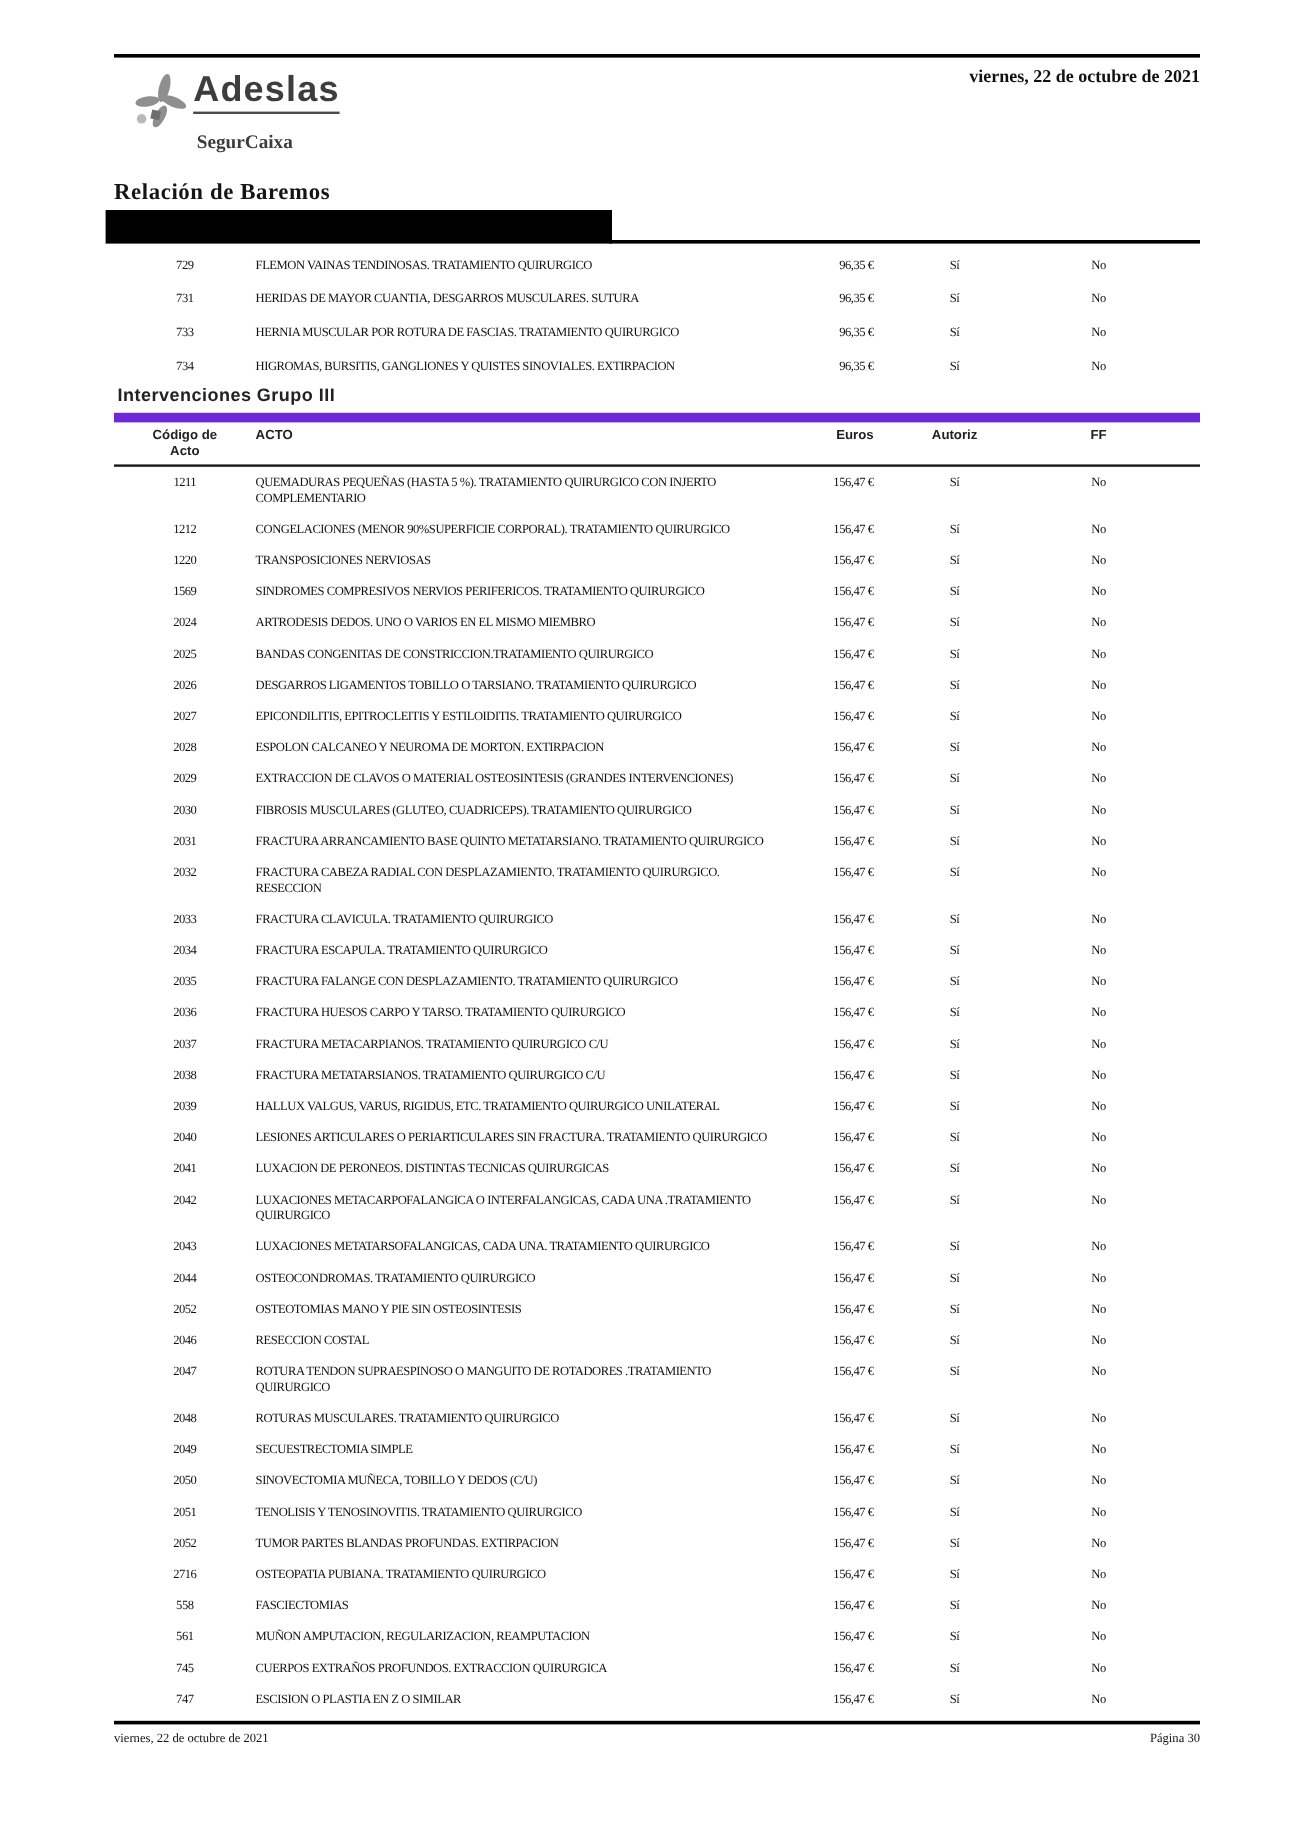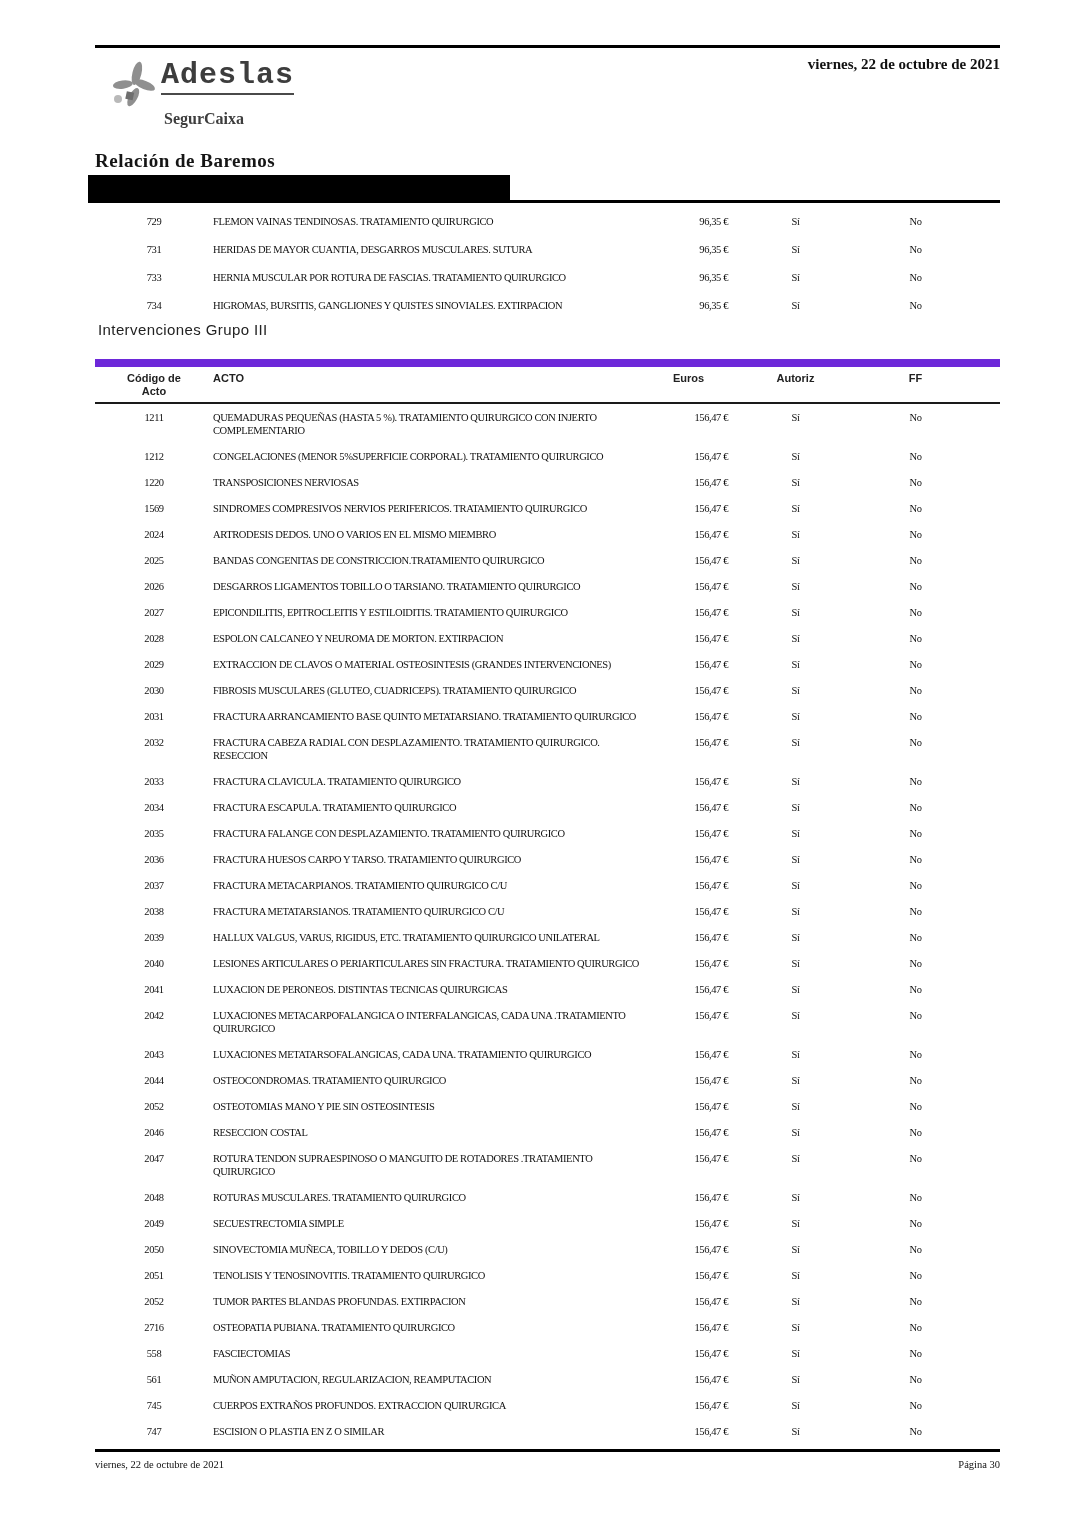--- a/index.html
+++ b/index.html
@@ -19,21 +19,21 @@
   .hdr-date {
     position:absolute; top:8px; right:0;
     font-weight:bold; font-size:15px; color:#111;
     font-family:"Liberation Serif", serif;
   }
   .logo { position:absolute; left:14px; top:10px; display:flex; align-items:flex-start; }
   .logo-star { width:50px; height:50px; margin-top:2px; }
   .logo-text { margin-left:2px; }
   .logo-brand {
     display:inline-block;
-    font-family:Liberation Mono, monospace;
+    font-family:Liberation Sans, sans-serif;
     font-size:30px; font-weight:bold; color:#3d3d3d;
     border-bottom:2px solid #4a4a4a; padding-bottom:1px; letter-spacing:1px;
   }
   .logo-sub {
     font-family:"Liberation Serif", serif;
     font-size:16px; font-weight:bold; color:#3d3d3d;
     margin-top:15px; margin-left:-12px; text-align:center; width:110px;
   }
 
   .title {
@@ -52,33 +52,33 @@
   .rows-pre .row { padding:7.5px 0; }
   .rows-main .row { padding:6.5px 0; }
   .c-code { width:118px; text-align:center; flex:none; }
   .c-acto { width:454px; padding-right:6px; flex:none; white-space:pre-wrap; }
   .c-euros { width:55px; text-align:right; flex:none; }
   .c-autoriz { width:135px; text-align:center; flex:none; }
   .c-ff { width:105px; text-align:center; flex:none; }
 
   .section-title {
     font-family:"Liberation Sans", sans-serif;
-    font-size:15px; font-weight:normal; color:#222;
-    letter-spacing:0.4px; margin:2px 0 21px 3px;
+    font-size:15px; font-weight:bold; color:#222;
+    letter-spacing:0.4px; margin:2px 0 6px 3px;
   }
 
   .thead {
     display:flex; align-items:flex-start;
     border-top:8px solid #6d28d9; border-bottom:2.5px solid #1a1a1a;
     padding:5px 0 4px 0;
     font-family:"Liberation Sans", sans-serif;
     font-size:11px; font-weight:bold; color:#222; line-height:13px;
   }
   .thead .c-code { white-space:pre-line; }
-  .thead .c-euros { text-align:left; }
+  .thead .c-euros { text-align:right; }
 
   .disclaimer {
     margin-top:10px; font-size:10.5px; line-height:13px; letter-spacing:-0.2px; color:#111;
     width:880px;
   }
   .footline { height:3px; background:#000; margin-top:5px; }
   .pagefooter { display:flex; justify-content:space-between; margin-top:7px; font-size:10.5px; color:#111; }
 </style>
 </head>
 <body>
@@ -165,21 +165,21 @@
     <span class="c-code">1211</span>
     <span class="c-acto">QUEMADURAS PEQUEÑAS (HASTA 5 %). TRATAMIENTO QUIRURGICO CON INJERTO
 COMPLEMENTARIO</span>
     <span class="c-euros">156,47 €</span>
     <span class="c-autoriz">Sí</span>
     <span class="c-ff">No</span>
   </div>
 
   <div class="row">
     <span class="c-code">1212</span>
-    <span class="c-acto">CONGELACIONES (MENOR 5%SUPERFICIE CORPORAL). TRATAMIENTO QUIRURGICO</span>
+    <span class="c-acto">CONGELACIONES (MENOR 90%SUPERFICIE CORPORAL). TRATAMIENTO QUIRURGICO</span>
     <span class="c-euros">156,47 €</span>
     <span class="c-autoriz">Sí</span>
     <span class="c-ff">No</span>
   </div>
 
   <div class="row">
     <span class="c-code">1220</span>
     <span class="c-acto">TRANSPOSICIONES NERVIOSAS</span>
     <span class="c-euros">156,47 €</span>
     <span class="c-autoriz">Sí</span>

